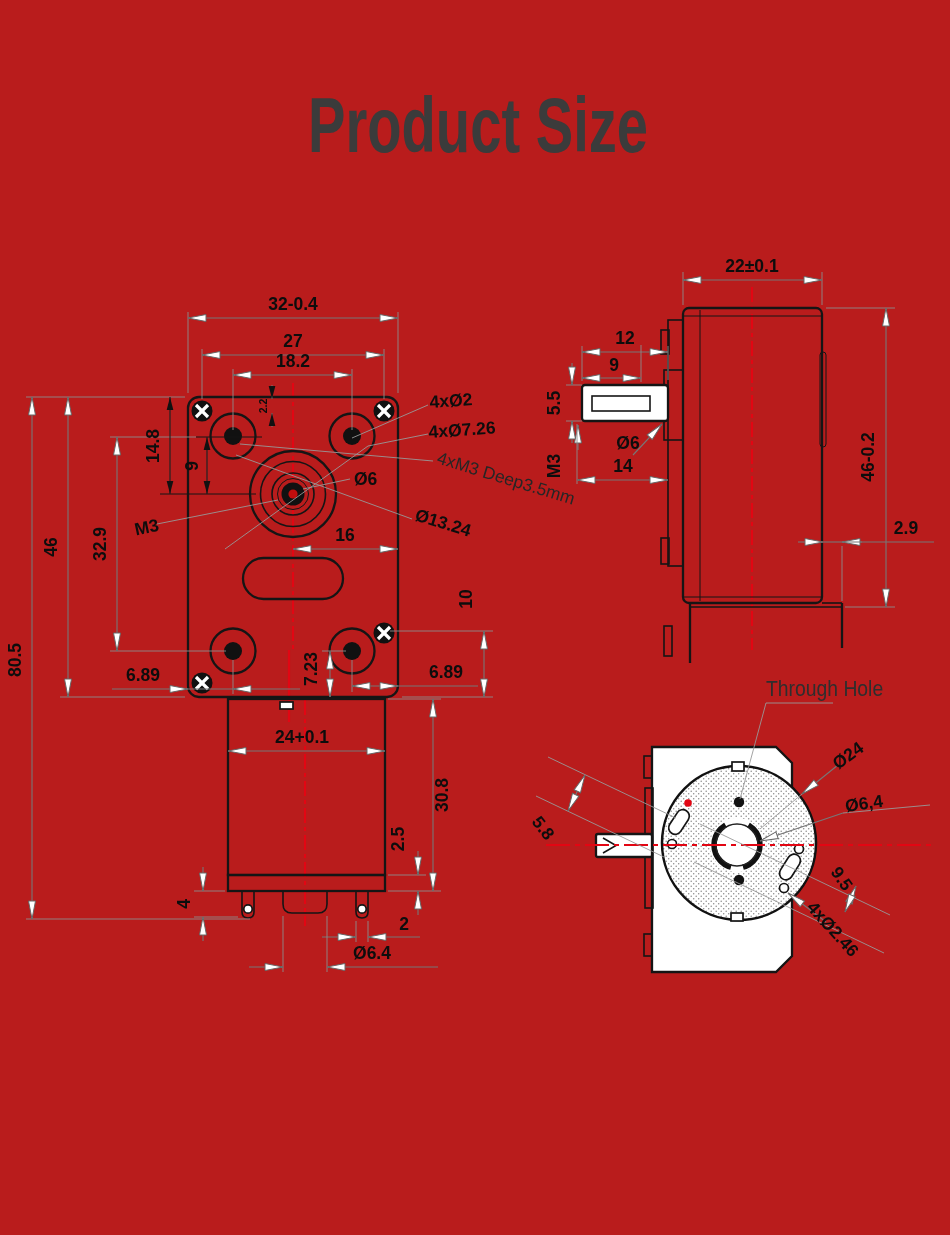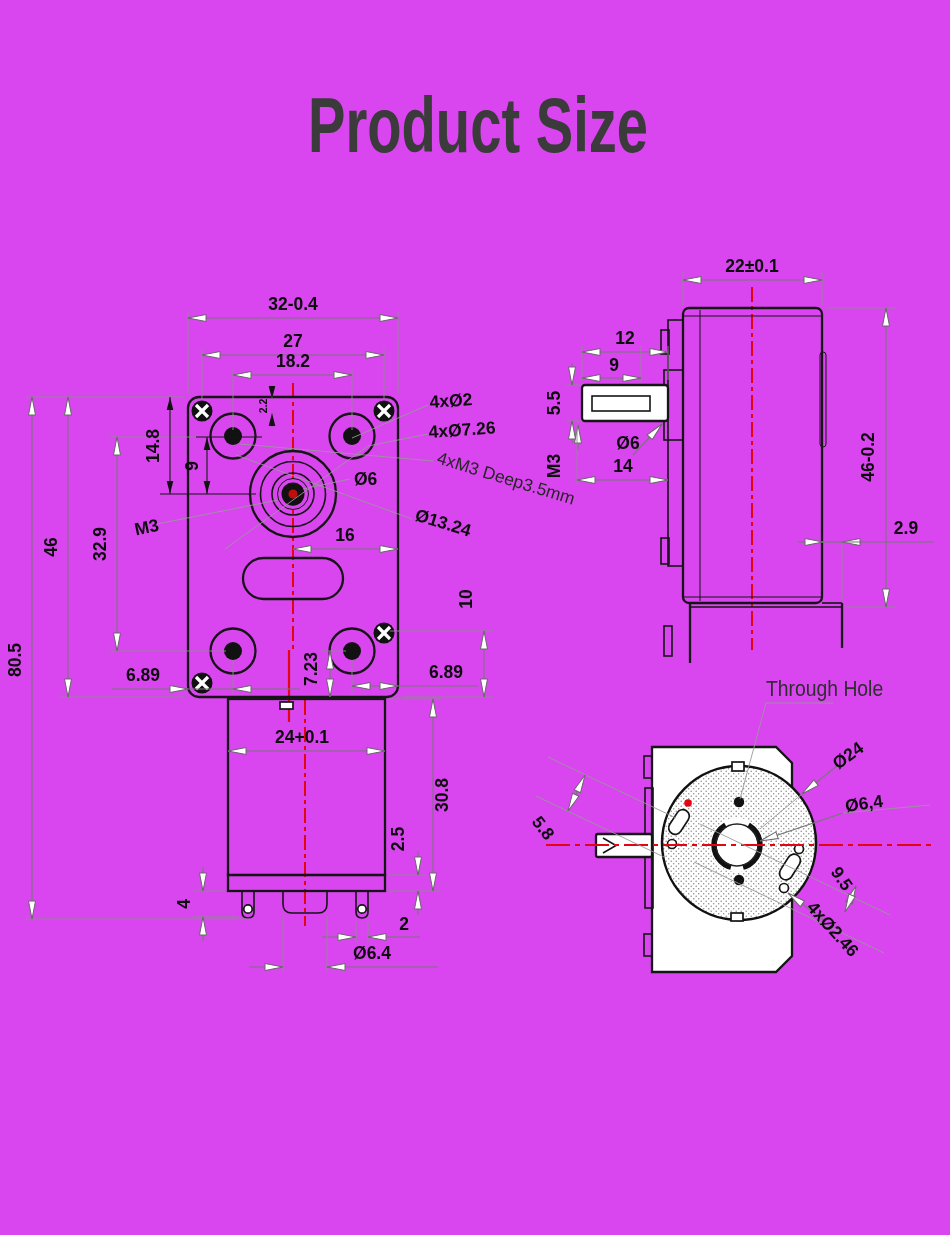--- a/index.html
+++ b/index.html
@@ -1,16 +1,16 @@
 <!DOCTYPE html>
 <html><head>
 <meta charset="utf-8">
 <style>
   html,body{margin:0;padding:0;background:#ffffff;}
-  .page{width:950px;height:1235px;position:relative;background:#d946ef;overflow:hidden;}
+  .page{width:950px;height:1235px;position:relative;background:#b91c1c;overflow:hidden;}
   svg{display:block;}
   text{font-family:"Liberation Sans",sans-serif;}
   .ttl{font-weight:700;fill:#3b3b3b;}
   .d{font-size:17.5px;font-weight:700;fill:#0d0d0d;}
   .dsm{font-size:10.5px;font-weight:700;fill:#0d0d0d;}
   .lab{font-size:17.5px;font-weight:400;fill:#262626;}
   .lab2{font-size:21.5px;font-weight:400;fill:#2e2e2e;}
   .o1{fill:none;stroke:#151515;stroke-width:1.6;}
   .o2{fill:none;stroke:#151515;stroke-width:2.3;}
   .o2w{fill:#fff;stroke:#151515;stroke-width:2.3;}

